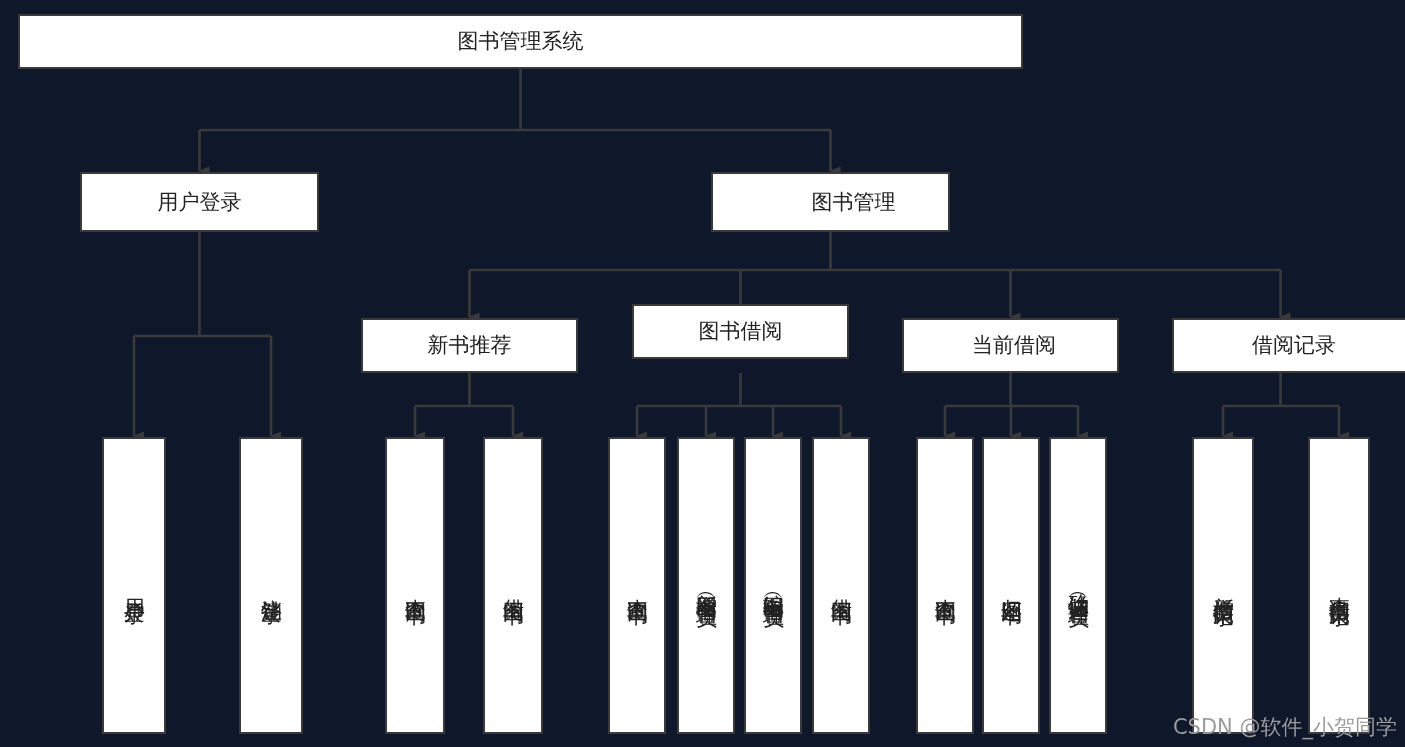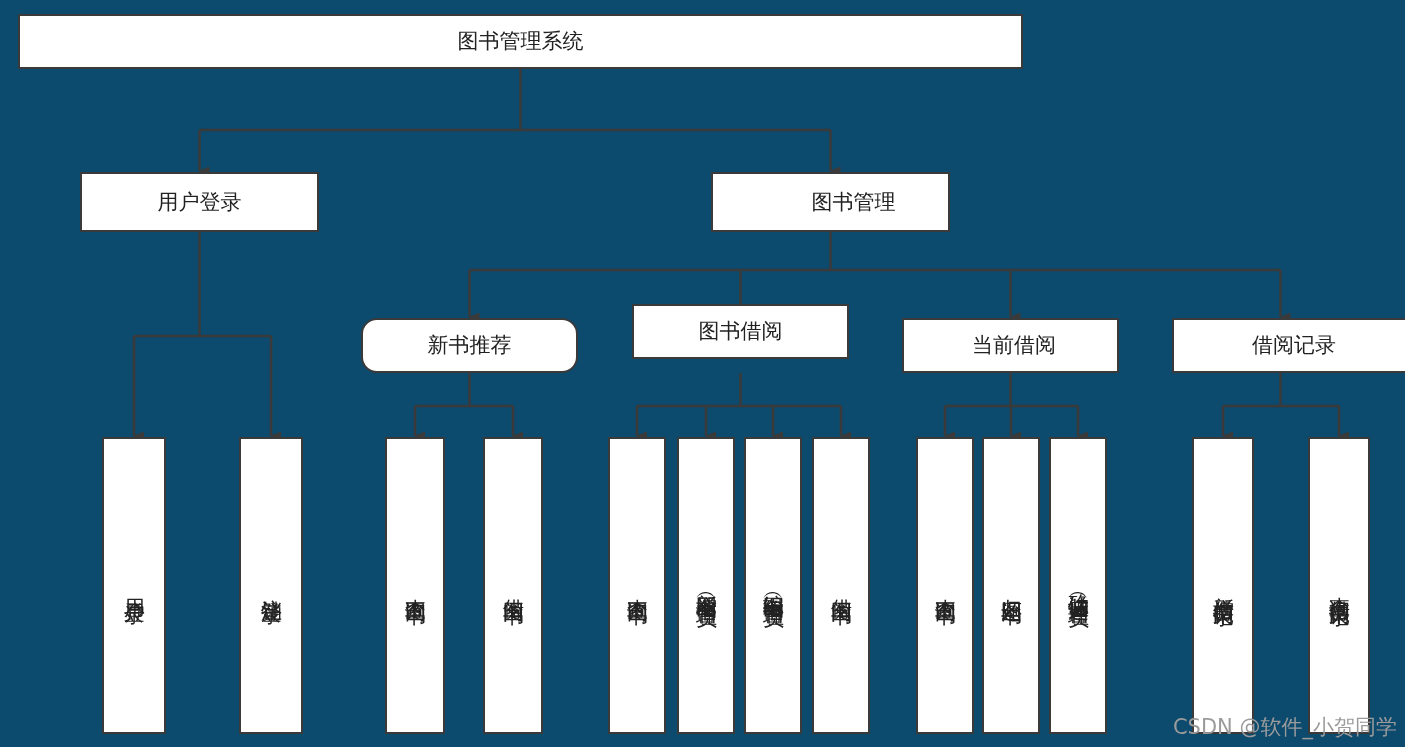--- a/index.html
+++ b/index.html
@@ -8,21 +8,21 @@
     padding: 0;
     background: #ffffff;
   }
   body {
     font-family: "Liberation Sans", "DejaVu Sans", sans-serif;
   }
   #diagram-canvas {
     position: relative;
     width: 1405px;
     height: 747px;
-    background: #0c4a6e;
+    background: #0f172a;
     overflow: hidden;
   }
   #edge-layer {
     position: absolute;
     left: 0;
     top: 0;
     width: 1405px;
     height: 747px;
     pointer-events: none;
   }
@@ -115,21 +115,21 @@
   <div id="node-layer">
       <div class="node-box horizontal" style="left: 18px; top: 14px; width: 1005px; height: 55px;">
         <span class="node-label">图书管理系统</span>
       </div>
       <div class="node-box horizontal" style="left: 80px; top: 172px; width: 239px; height: 60px;">
         <span class="node-label">用户登录</span>
       </div>
       <div class="node-box horizontal" style="left: 711px; top: 172px; width: 239px; height: 60px; padding-left: 46px;">
         <span class="node-label">图书管理</span>
       </div>
-      <div class="node-box horizontal" style="left: 361px; top: 318px; width: 217px; height: 55px; border-radius: 16px;">
+      <div class="node-box horizontal" style="left: 361px; top: 318px; width: 217px; height: 55px;">
         <span class="node-label">新书推荐</span>
       </div>
       <div class="node-box horizontal" style="left: 632px; top: 304px; width: 217px; height: 55px;">
         <span class="node-label">图书借阅</span>
       </div>
       <div class="node-box horizontal" style="left: 902px; top: 318px; width: 217px; height: 55px; padding-left: 7px;">
         <span class="node-label">当前借阅</span>
       </div>
       <div class="node-box horizontal" style="left: 1172px; top: 318px; width: 244px; height: 55px;">
         <span class="node-label">借阅记录</span>

